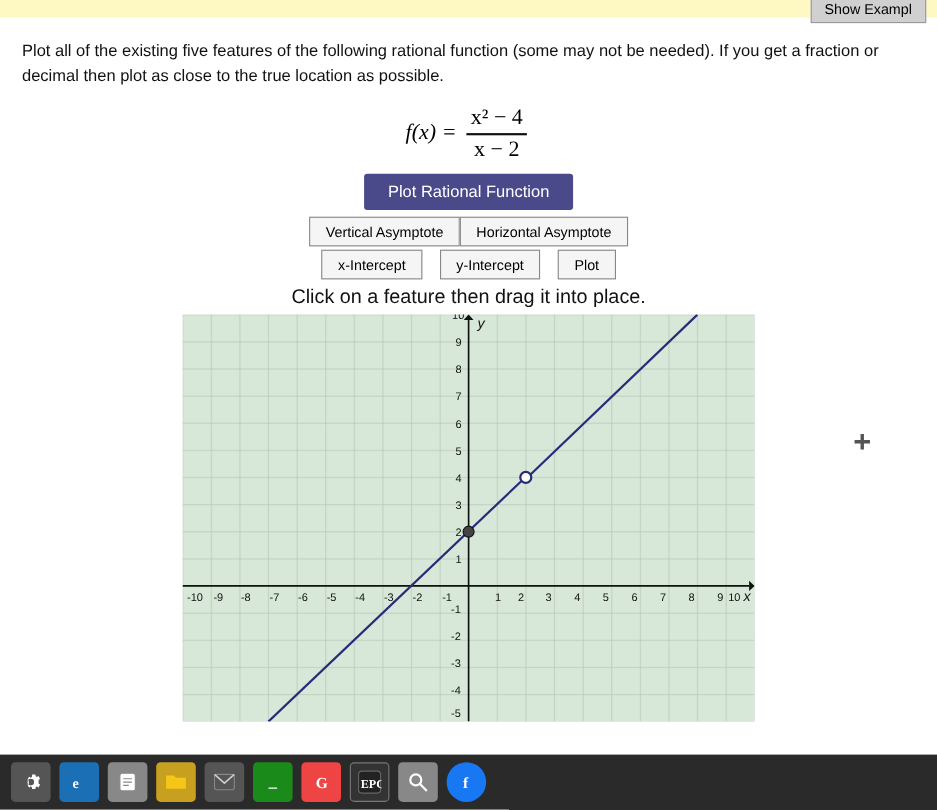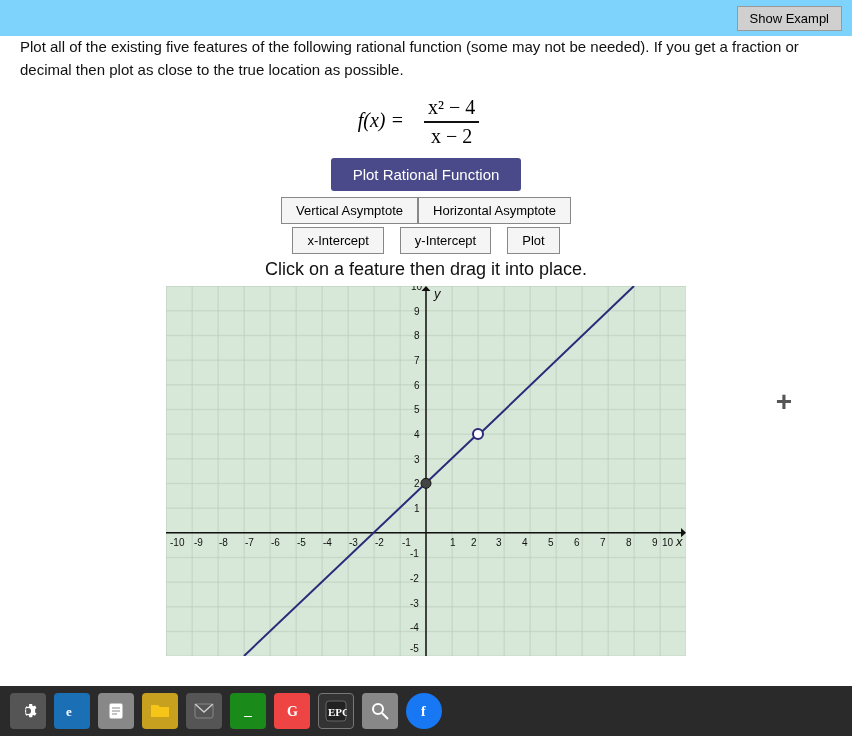--- a/index.html
+++ b/index.html
@@ -8,27 +8,27 @@
       height: 736px;
       background: #fff;
       font-family: Georgia, 'Times New Roman', serif;
       overflow: hidden;
       position: relative;
     }
 
     .top-bar {
       position: absolute;
       top: 0; right: 0;
-      height: 36px;
+      height: 16px;
       display: flex;
       align-items: center;
       justify-content: flex-end;
       padding-right: 10px;
       width: 100%;
-      background: #7dd3fc;
+      background: #fef9c3;
     }
 
     .show-example-btn {
       background: #d0d0d0;
       border: 1px solid #999;
       padding: 4px 12px;
       font-size: 13px;
       cursor: pointer;
       font-family: Arial, sans-serif;
     }
@@ -57,21 +57,21 @@
 
     .function-display .fx {
       font-style: italic;
     }
 
     .fraction-container {
       display: inline-flex;
       flex-direction: column;
       align-items: center;
       vertical-align: middle;
-      margin: 0 15px;
+      margin: 0 4px;
     }
 
     .fraction-container .numerator {
       border-bottom: 2px solid #111;
       padding: 0 4px 2px 4px;
       font-size: 20px;
     }
 
     .fraction-container .denominator {
       padding: 2px 4px 0 4px;

